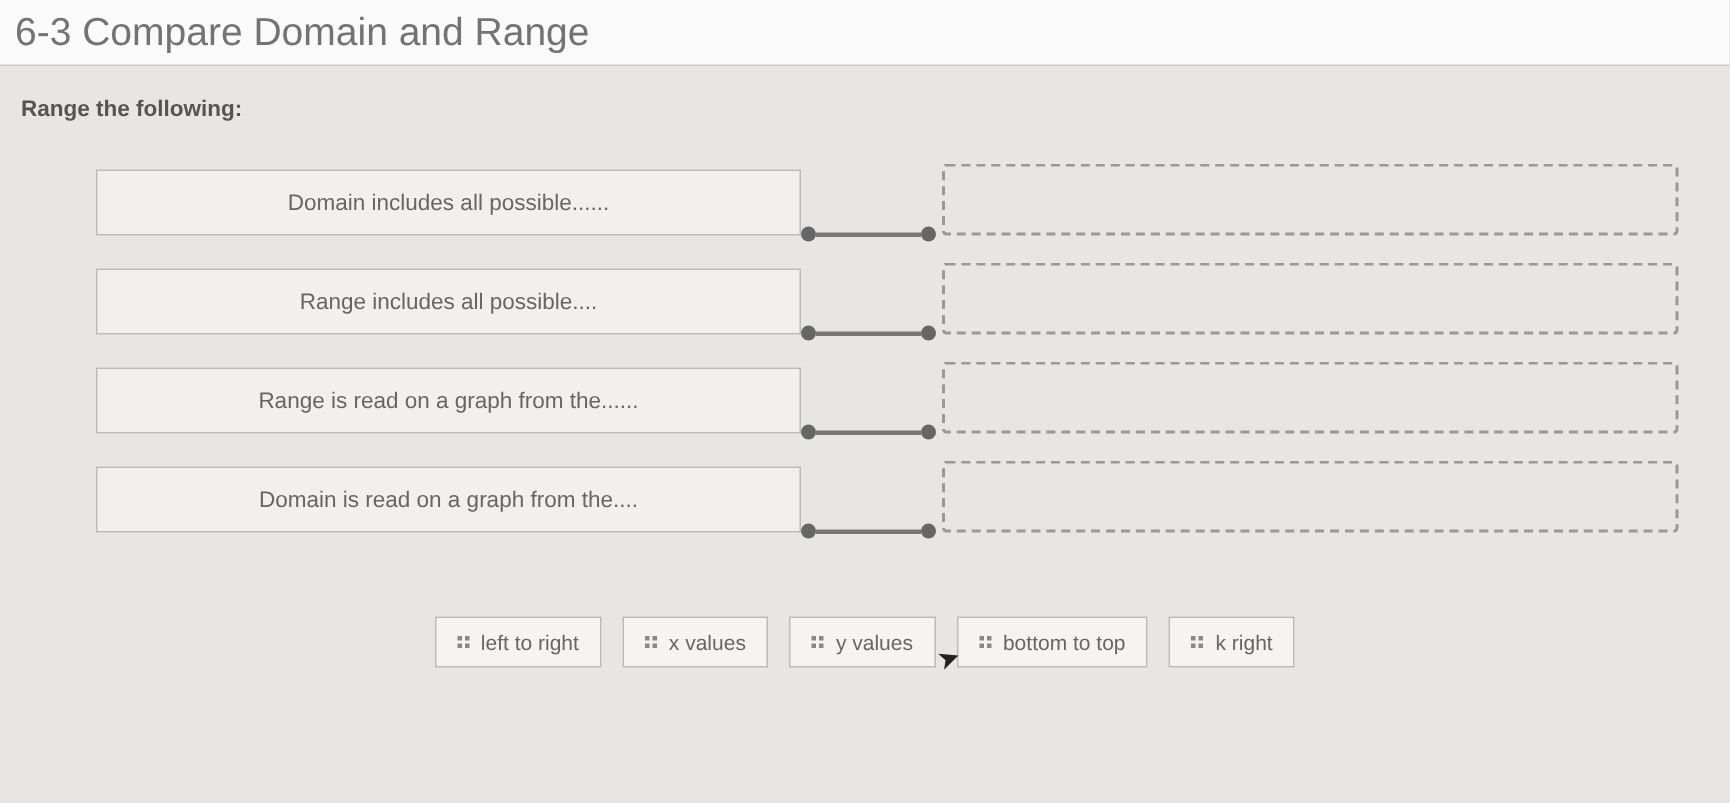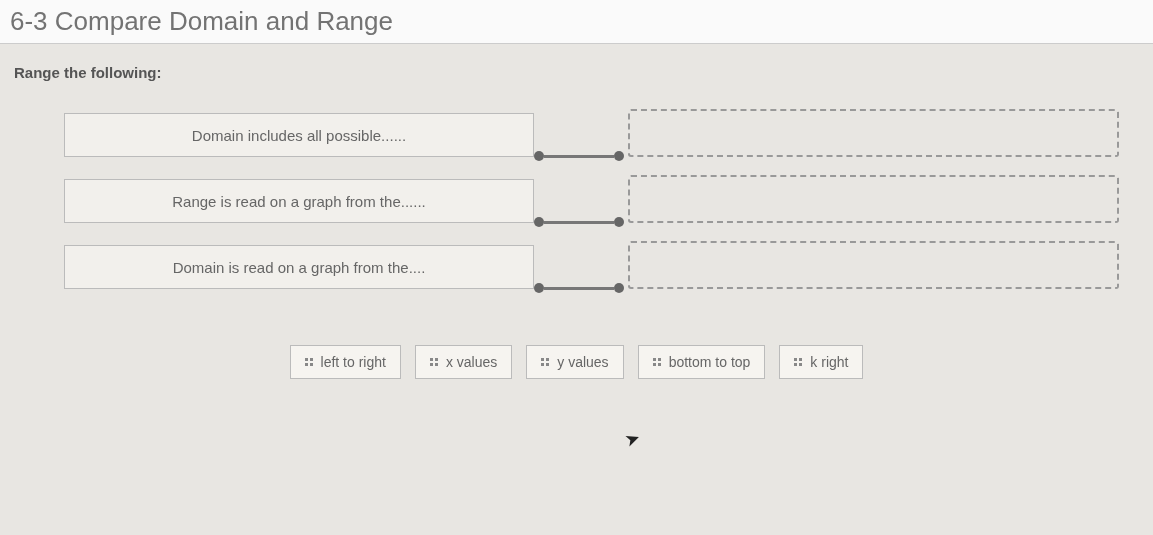--- a/index.html
+++ b/index.html
@@ -135,20 +135,31 @@
         <span>Domain includes all possible......</span>
       </div>
       <div class="connector">
         <div class="dot"></div>
         <div class="line"></div>
         <div class="dot"></div>
       </div>
       <div class="drop-zone"></div>
     </div>
 
+    <div class="match-row">
+      <div class="prompt-box">
+        <span>Range includes all possible....</span>
+      </div>
+      <div class="connector">
+        <div class="dot"></div>
+        <div class="line"></div>
+        <div class="dot"></div>
+      </div>
+      <div class="drop-zone"></div>
+    </div>
 
     <div class="match-row">
       <div class="prompt-box">
         <span>Range is read on a graph from the......</span>
       </div>
       <div class="connector">
         <div class="dot"></div>
         <div class="line"></div>
         <div class="dot"></div>
       </div>

